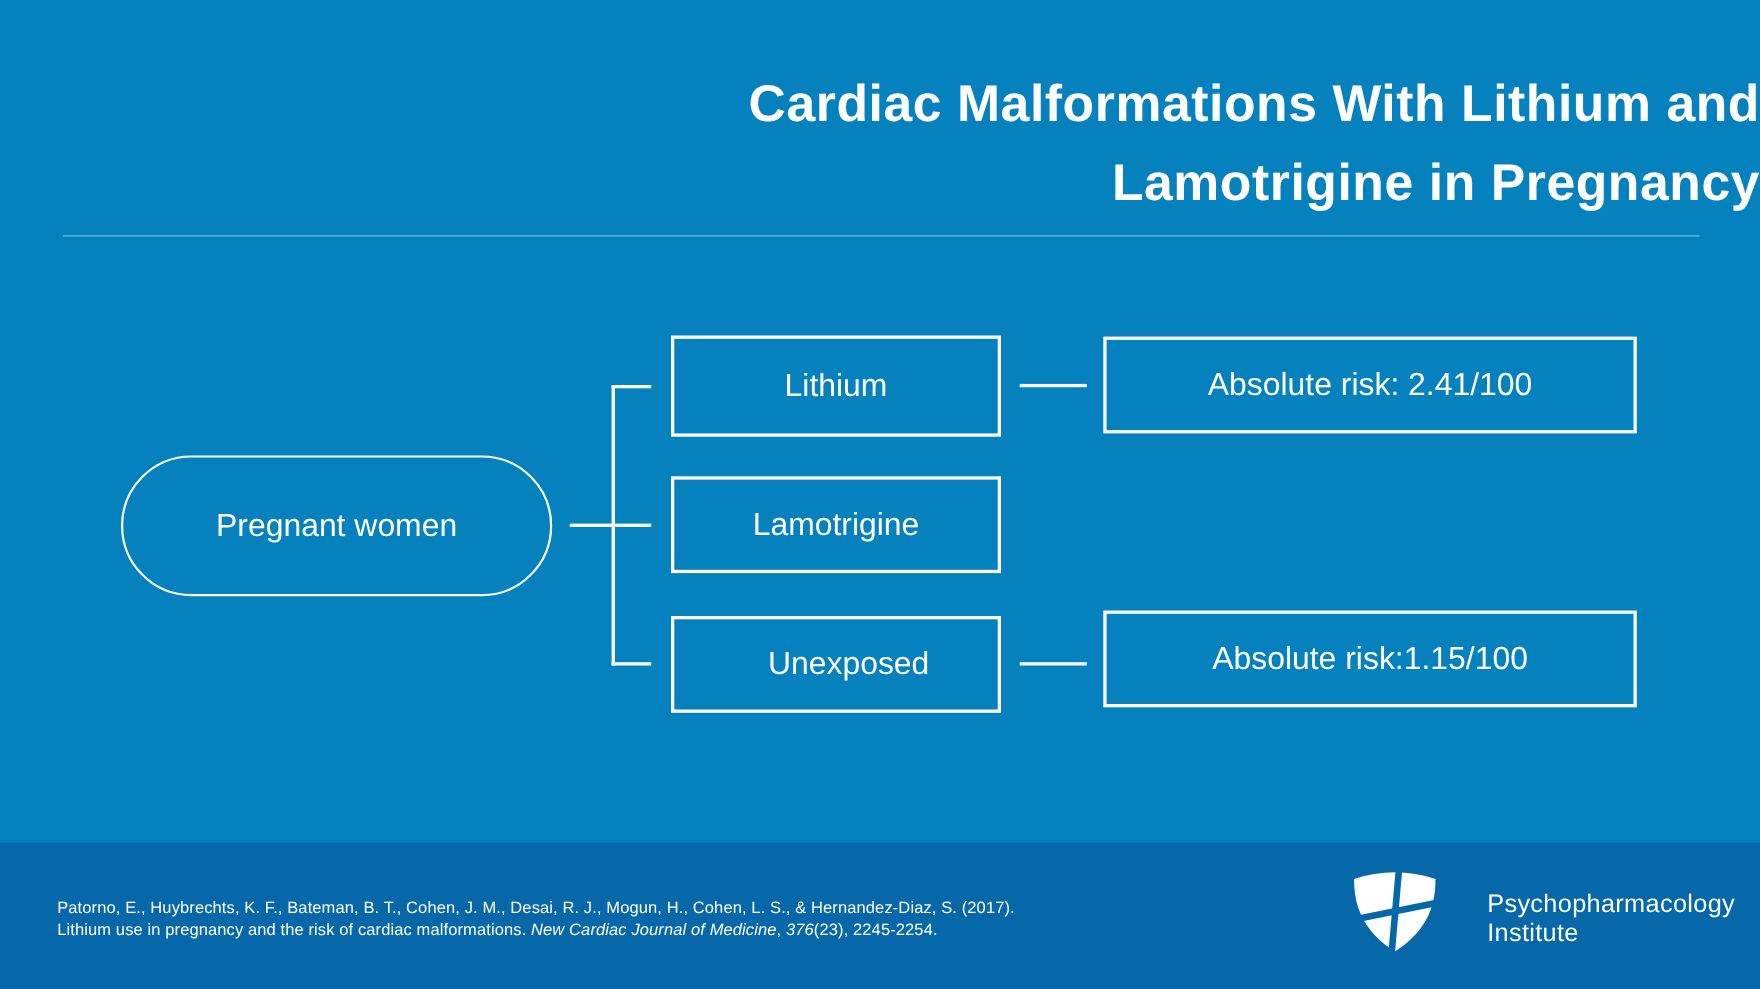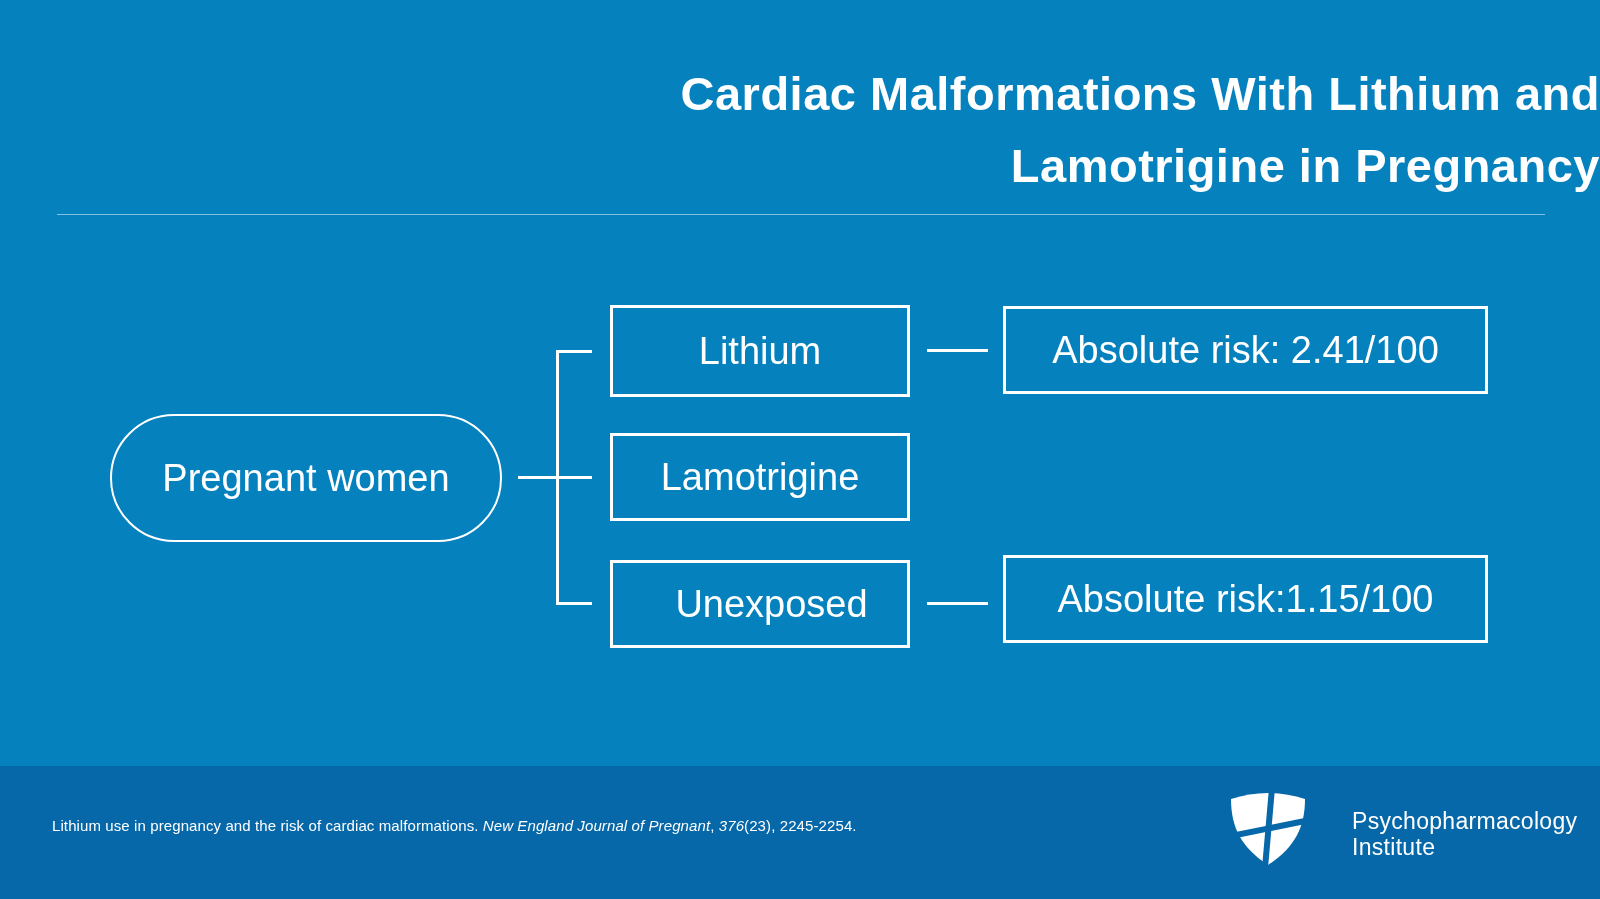--- a/index.html
+++ b/index.html
@@ -35,21 +35,21 @@
     position:absolute;
     top:214px;left:57px;
     width:1488px;height:1px;
     background:rgba(255,255,255,.5);
   }
   
   .node{
     position:absolute;
     display:flex;align-items:center;justify-content:center;
     border:3px solid #fff;
-    font-size:38px;
+    font-size:29px;
     color:var(--text);
     text-align:center;
   }
   .pill{
     left:110px;top:414px;width:392px;height:128px;
     border-width:2px;
     border-radius:64px;
   }
   .box-lithium    {left:610px;top:305px;width:300px;height:92px;}
   .box-lamotrigine{left:610px;top:433px;width:300px;height:88px;}
@@ -137,21 +137,22 @@
   <div class="line h l-pill"></div>
   <div class="line v l-vert"></div>
   <div class="line h l-stub-t"></div>
   <div class="line h l-stub-b"></div>
   <div class="line h l-dash-1"></div>
   <div class="line h l-dash-2"></div>
 
   <div class="footer">
 
     <div class="citation">
-      <div><span>Lithium use in pregnancy and the risk of cardiac malformations. </span><i>New England Journal of Pregnant</i><span>, </span><i>376</i><span>(23), 2245-2254.</span></div>
+      <div>Patorno, E., Huybrechts, K. F., Bateman, B. T., Cohen, J. M., Desai, R. J., Mogun, H., Cohen, L. S., &amp; Hernandez-Diaz, S. (2017).</div>
+      <div><span>Lithium use in pregnancy and the risk of cardiac malformations. </span><i>New Cardiac Journal of Medicine</i><span>, </span><i>376</i><span>(23), 2245-2254.</span></div>
     </div>
 
     <div class="logo">
       <span>
         <svg width="80" height="76" viewBox="0 0 80 76" xmlns="http://www.w3.org/2000/svg" aria-hidden="true">
           <path d="M 3 9 Q 40 -3 77 9 C 77 38 66 58 40 75 C 14 58 3 38 3 9 Z" fill="#FFFFFF"></path>
           <line x1="44" y1="-2" x2="37" y2="78" stroke="var(--footer-background)" stroke-width="6"></line>
           <line x1="-2" y1="47" x2="82" y2="30" stroke="var(--footer-background)" stroke-width="6"></line>
         </svg>
       </span>

